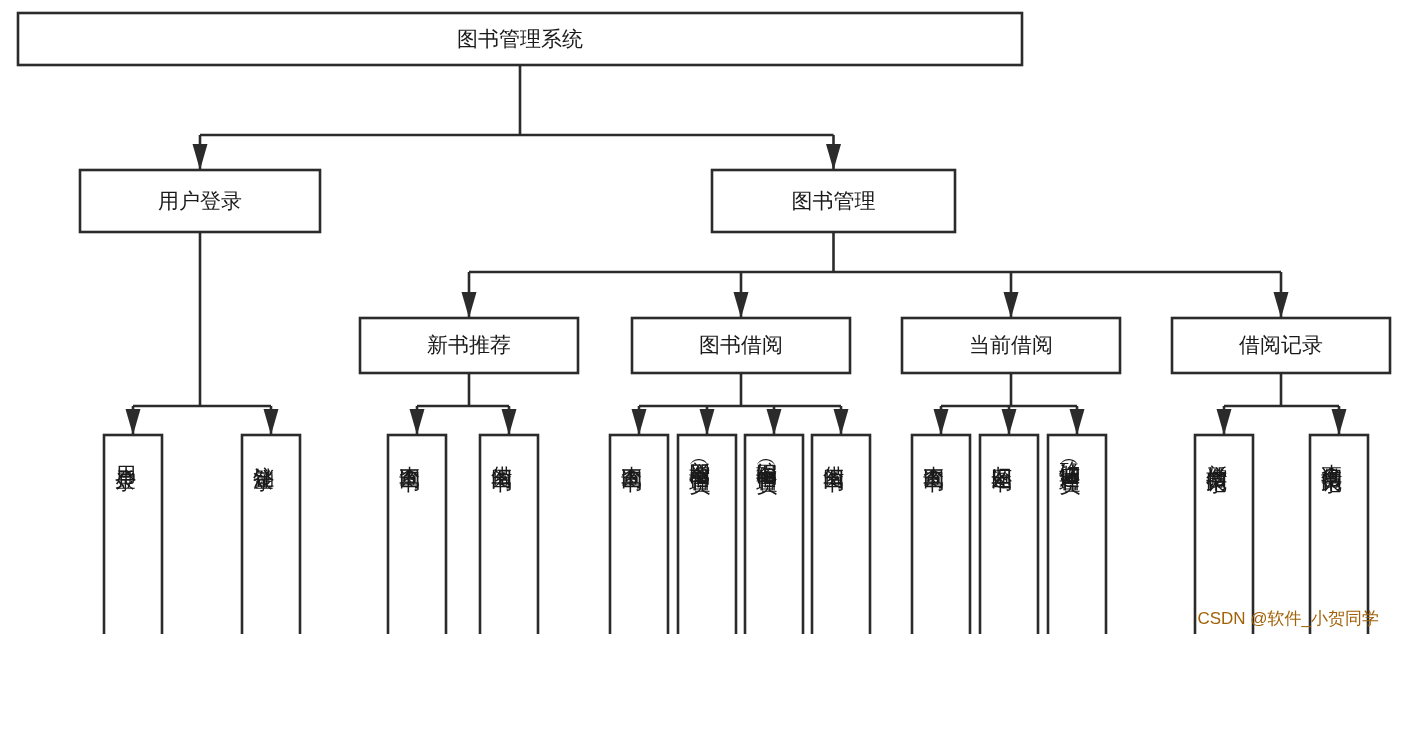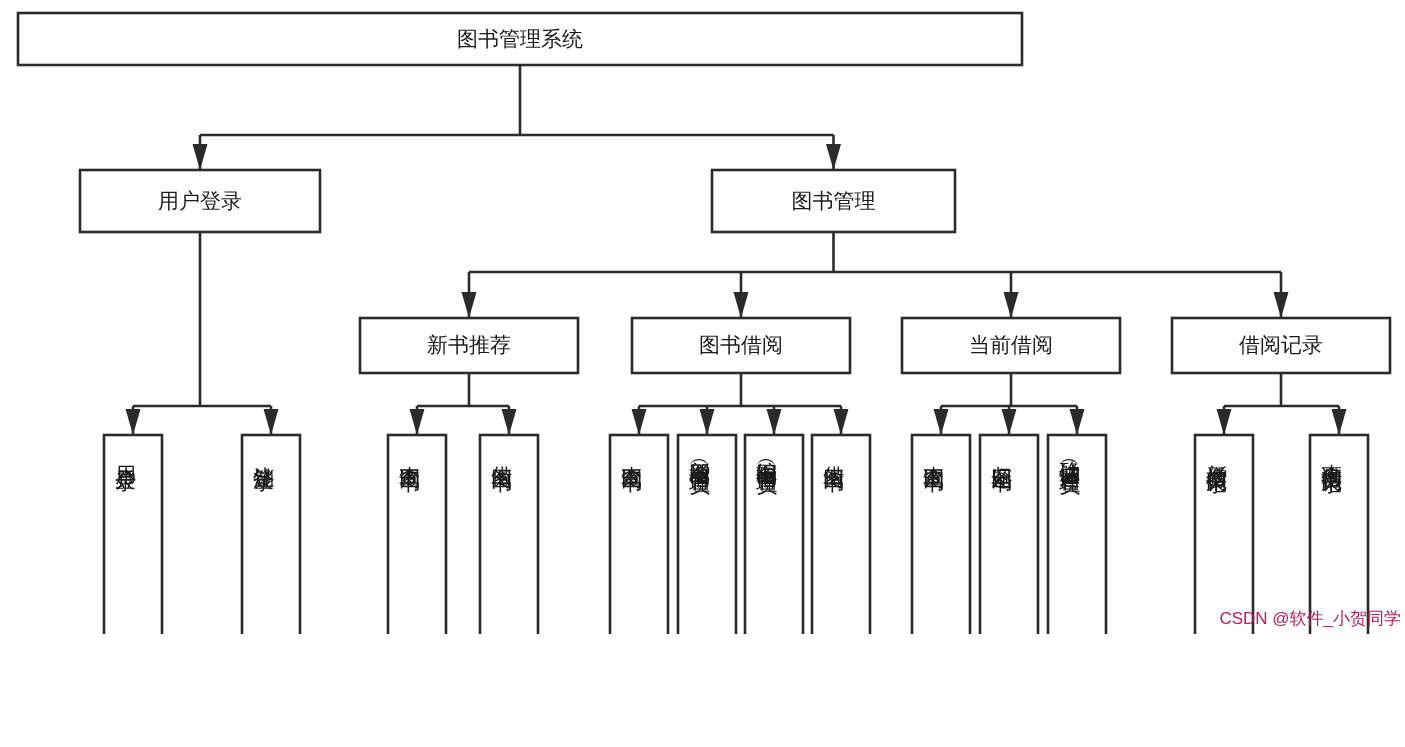--- a/index.html
+++ b/index.html
@@ -49,25 +49,25 @@
     stroke: #2b2b2b;
     stroke-width: 2.6;
     fill: none;
   }
   .arrow-head {
     fill: #2b2b2b;
     stroke: none;
   }
   .watermark {
     position: absolute;
-    right: 4px;
+    right: 26px;
     bottom: 4px;
     font-family: "Liberation Sans", "DejaVu Sans", sans-serif;
     font-size: 17px;
-    color: #be185d;
+    color: #a16207;
     white-space: nowrap;
     pointer-events: none;
   }
 </style>
 </head>
 <body>
 
 <div id="diagram-root">
   <svg class="diagram" viewBox="0 0 1405 747" xmlns="http://www.w3.org/2000/svg">
     <g id="connector-layer">

